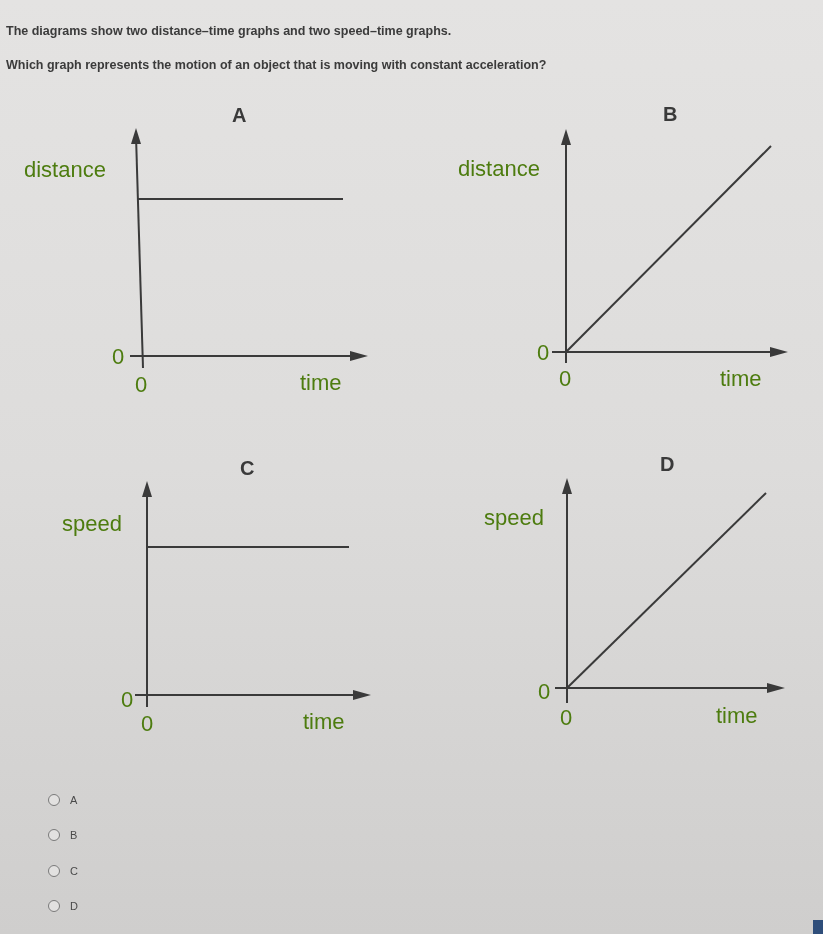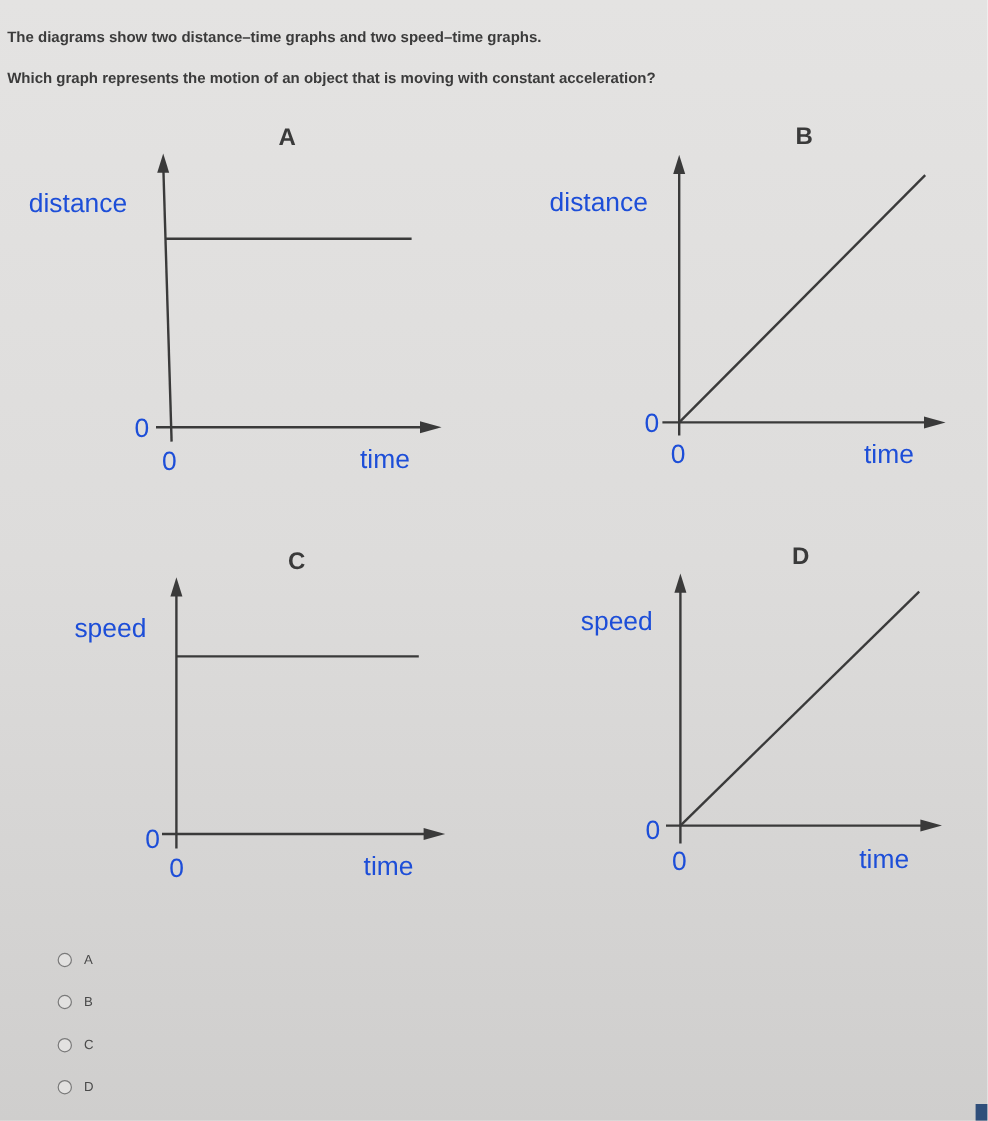--- a/index.html
+++ b/index.html
@@ -4,21 +4,21 @@
 <style>
   html, body { margin:0; padding:0; }
   body {
     width:823px; height:934px; overflow:hidden; position:relative;
     background: linear-gradient(180deg, #e4e3e2 0%, #dddcdb 50%, #cfcecd 100%);
     font-family: "Liberation Sans", sans-serif; color:#3a3a3a;
   }
   .q-text { position:absolute; left:6px; font-size:12.5px; color:#3b3b3b;font-weight:bold; }
   .graph { position:absolute; }
   .graph svg { position:absolute; left:0; top:0; }
-  .gl { position:absolute; font-size:22px; color:#1d4ed8; }
+  .gl { position:absolute; font-size:22px; color:#4d7c0f; }
   .gtitle { position:absolute; font-size:20px; font-weight:bold; color:#3a3a3a; }
   .options { position:absolute; left:48px; top:782px; }
   .opt { display:flex; align-items:center; height:35.5px; }
   .radio { width:12px; height:12px; border:1.5px solid #7a7a7a; border-radius:50%; margin-right:10px; box-sizing:border-box; background:#e2e1e0; }
   .opt-label { font-size:11px; color:#4a4a4a; }
   .corner { position:absolute; right:0; bottom:0; width:10px; height:14px; background:#2f4e7a; }
 </style>
 </head>
 <body>
 

